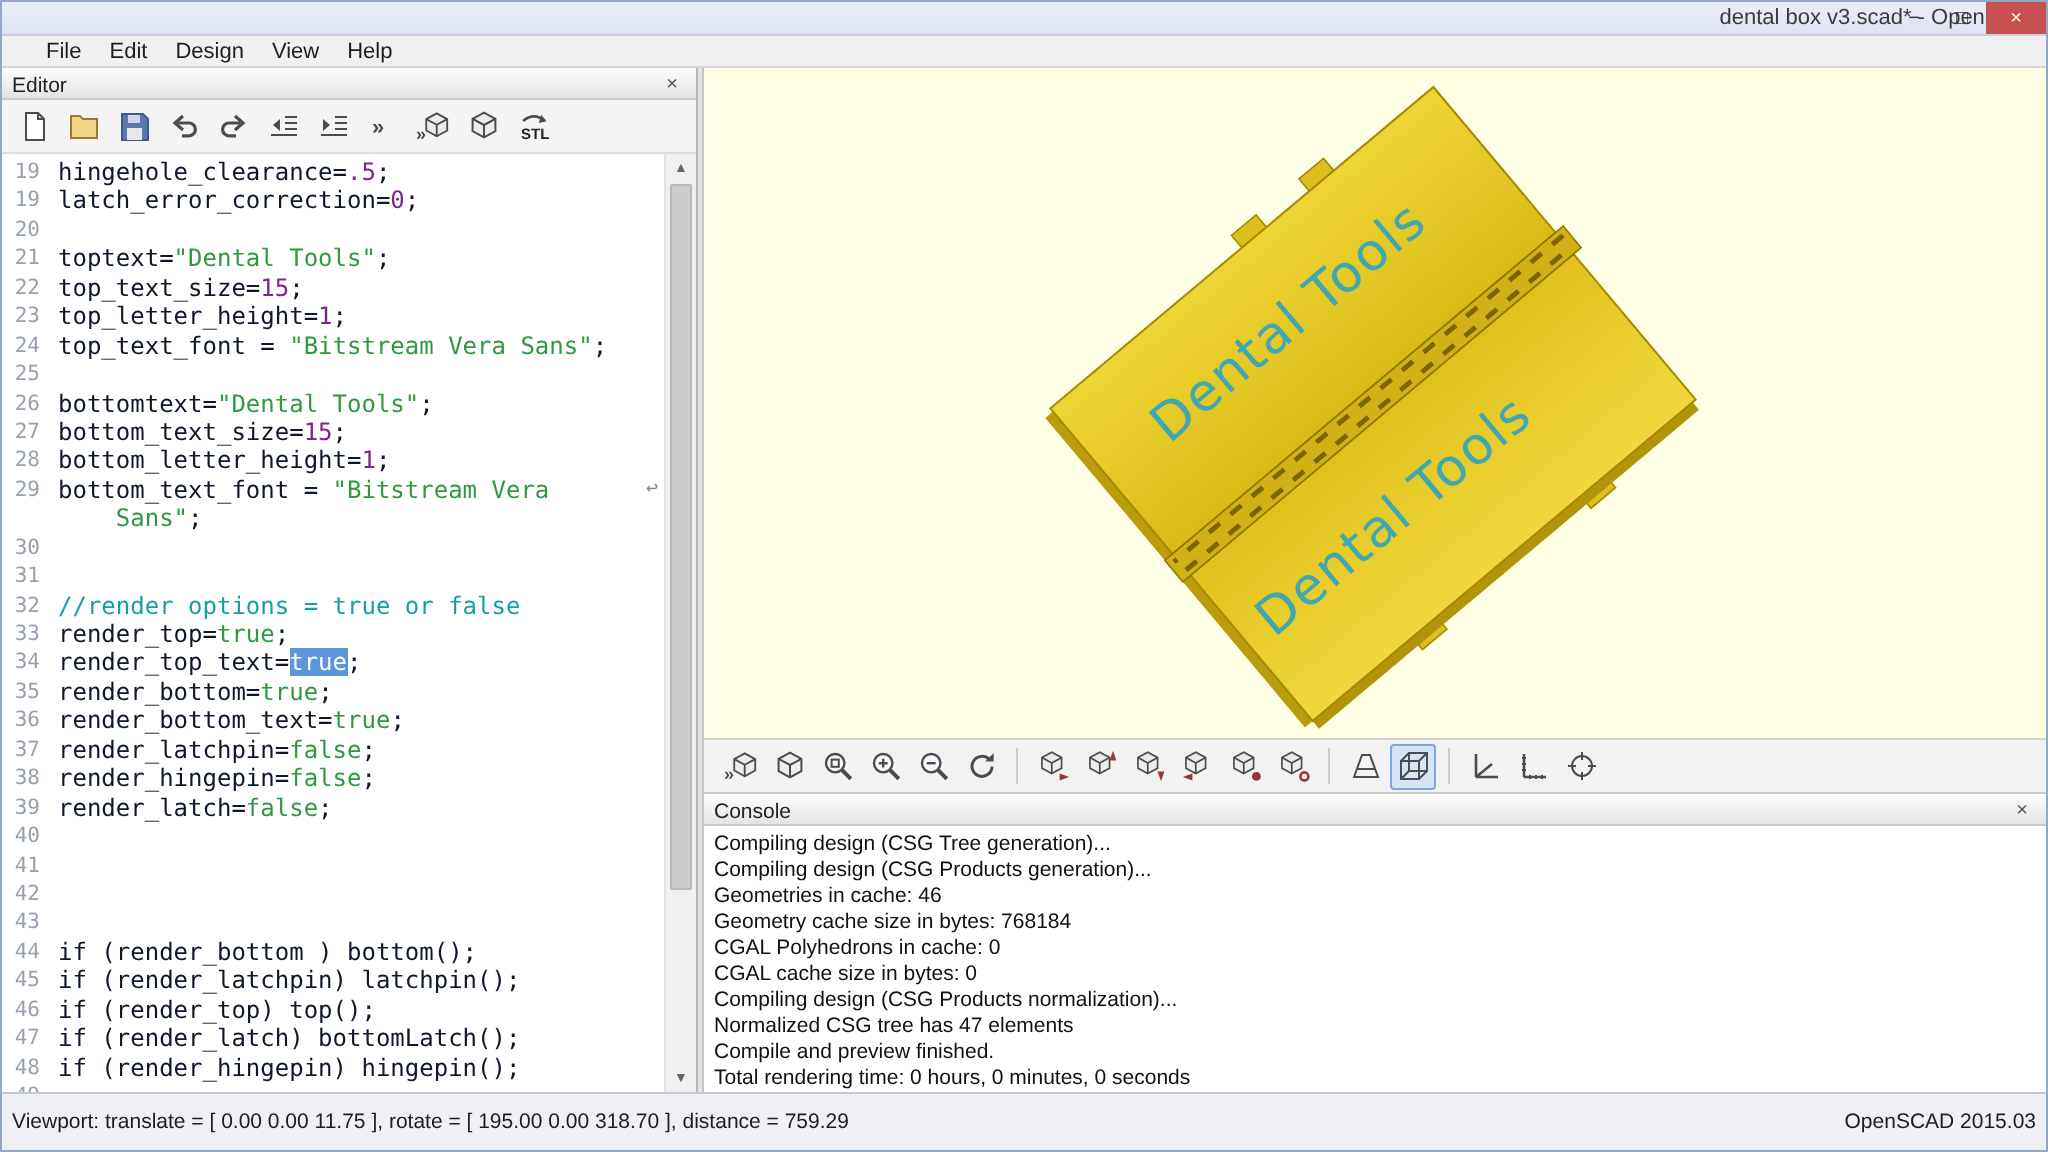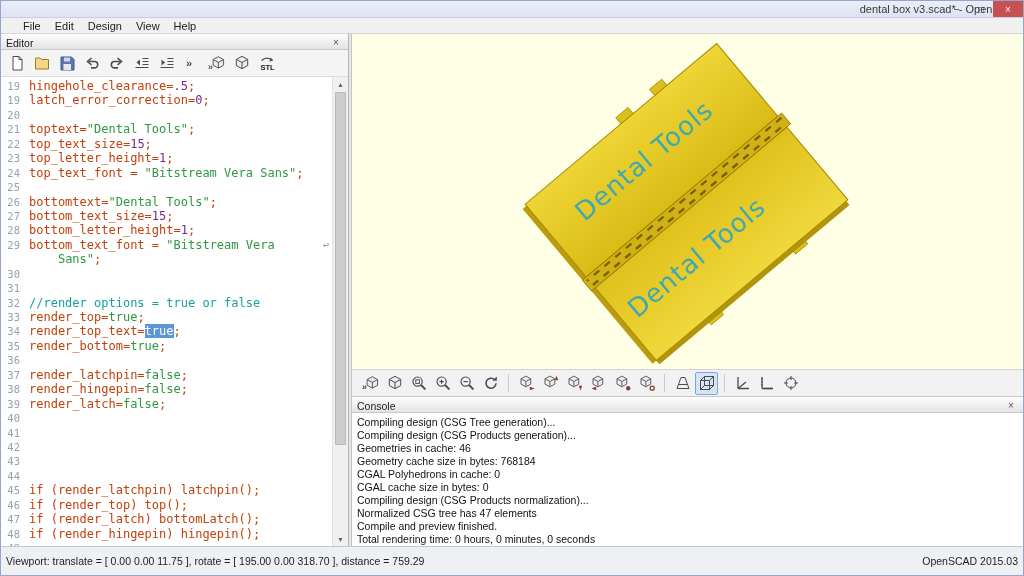--- a/index.html
+++ b/index.html
@@ -20,21 +20,21 @@
   .editor-toolbar{height:27px;background:#f4f4f4;border-bottom:1px solid #dcdcdc;display:flex;align-items:center;padding:0 4px;gap:2px;flex:0 0 auto}
   .tool-btn{width:23px;height:23px;display:flex;align-items:center;justify-content:center;border:1px solid transparent;border-radius:2px;flex:0 0 auto}
   .tool-btn svg{width:16px;height:16px;overflow:visible}
   .tool-btn svg text{font-family:"Liberation Sans",sans-serif}
   .tool-btn.active{background:#d6e4f5;border-color:#7fa8d8}
   .code-wrap{flex:1;display:flex;min-height:0}
   .code{flex:1;overflow:hidden;font-family:"DejaVu Sans Mono","Liberation Mono",monospace;font-size:12px;background:#fff;padding-top:2px;min-width:0}
   .code-row{display:flex;white-space:pre;height:14.45px;line-height:14.45px;position:relative}
   .lnum{width:28px;text-align:right;padding-right:9px;color:#97a0ab;flex:0 0 auto;font-size:10.5px}
   .ltext{color:#000}
-  .tk-p{color:#c2410c}
+  .tk-p{color:#0f172a}
   .tk-n{color:#7d2687}
   .tk-s{color:#2e9940}
   .tk-c{color:#16a0a0}
   .tk-k{color:#2e9940}
   .tk-sel{background:#5a96d8;color:#fff}
   .wrap-mark{position:absolute;right:3px;top:0;color:#8a8a8a;font-size:10px}
   .vscroll{width:16px;background:#f0f0f0;border-left:1px solid #e2e2e2;display:flex;flex-direction:column;flex:0 0 auto}
   .sb-btn{height:14px;display:flex;align-items:center;justify-content:center;font-size:7px;color:#666}
   .sb-track{flex:1;position:relative}
   .sb-thumb{position:absolute;left:2px;right:2px;top:1px;height:80%;background:#cdcdcd;border:1px solid #b8b8b8;border-radius:1px}
@@ -172,29 +172,29 @@
             <div class="code-row"><span class="lnum">27</span><span class="ltext"><span class="tk-p">bottom_text_size=</span><span class="tk-n">15</span><span class="tk-p">;</span></span></div>
             <div class="code-row"><span class="lnum">28</span><span class="ltext"><span class="tk-p">bottom_letter_height=</span><span class="tk-n">1</span><span class="tk-p">;</span></span></div>
             <div class="code-row"><span class="lnum">29</span><span class="ltext"><span class="tk-p">bottom_text_font = </span><span class="tk-s">"Bitstream Vera</span></span><span class="wrap-mark">↩</span></div>
             <div class="code-row"><span class="lnum"></span><span class="ltext"><span class="tk-p">    </span><span class="tk-s">Sans"</span><span class="tk-p">;</span></span></div>
             <div class="code-row"><span class="lnum">30</span><span class="ltext"></span></div>
             <div class="code-row"><span class="lnum">31</span><span class="ltext"></span></div>
             <div class="code-row"><span class="lnum">32</span><span class="ltext"><span class="tk-c">//render options = true or false</span></span></div>
             <div class="code-row"><span class="lnum">33</span><span class="ltext"><span class="tk-p">render_top=</span><span class="tk-k">true</span><span class="tk-p">;</span></span></div>
             <div class="code-row"><span class="lnum">34</span><span class="ltext"><span class="tk-p">render_top_text=</span><span class="tk-sel">true</span><span class="tk-p">;</span></span></div>
             <div class="code-row"><span class="lnum">35</span><span class="ltext"><span class="tk-p">render_bottom=</span><span class="tk-k">true</span><span class="tk-p">;</span></span></div>
-            <div class="code-row"><span class="lnum">36</span></div>
+            <div class="code-row"><span class="lnum">36</span><span class="ltext"><span class="tk-p">render_bottom_text=</span><span class="tk-k">true</span><span class="tk-p">;</span></span></div>
             <div class="code-row"><span class="lnum">37</span><span class="ltext"><span class="tk-p">render_latchpin=</span><span class="tk-k">false</span><span class="tk-p">;</span></span></div>
             <div class="code-row"><span class="lnum">38</span><span class="ltext"><span class="tk-p">render_hingepin=</span><span class="tk-k">false</span><span class="tk-p">;</span></span></div>
             <div class="code-row"><span class="lnum">39</span><span class="ltext"><span class="tk-p">render_latch=</span><span class="tk-k">false</span><span class="tk-p">;</span></span></div>
             <div class="code-row"><span class="lnum">40</span><span class="ltext"></span></div>
             <div class="code-row"><span class="lnum">41</span><span class="ltext"></span></div>
             <div class="code-row"><span class="lnum">42</span><span class="ltext"></span></div>
             <div class="code-row"><span class="lnum">43</span><span class="ltext"></span></div>
-            <div class="code-row"><span class="lnum">44</span></div>
+            <div class="code-row"><span class="lnum">44</span><span class="ltext"><span class="tk-p">if (render_bottom ) bottom();</span></span></div>
             <div class="code-row"><span class="lnum">45</span><span class="ltext"><span class="tk-p">if (render_latchpin) latchpin();</span></span></div>
             <div class="code-row"><span class="lnum">46</span><span class="ltext"><span class="tk-p">if (render_top) top();</span></span></div>
             <div class="code-row"><span class="lnum">47</span><span class="ltext"><span class="tk-p">if (render_latch) bottomLatch();</span></span></div>
             <div class="code-row"><span class="lnum">48</span><span class="ltext"><span class="tk-p">if (render_hingepin) hingepin();</span></span></div>
             <div class="code-row"><span class="lnum">49</span><span class="ltext"></span></div>
             <div class="code-row"><span class="lnum">50</span><span class="ltext"></span></div>
           </div>
         <div class="vscroll">
           <div class="sb-btn">▲</div>
           <div class="sb-track">

